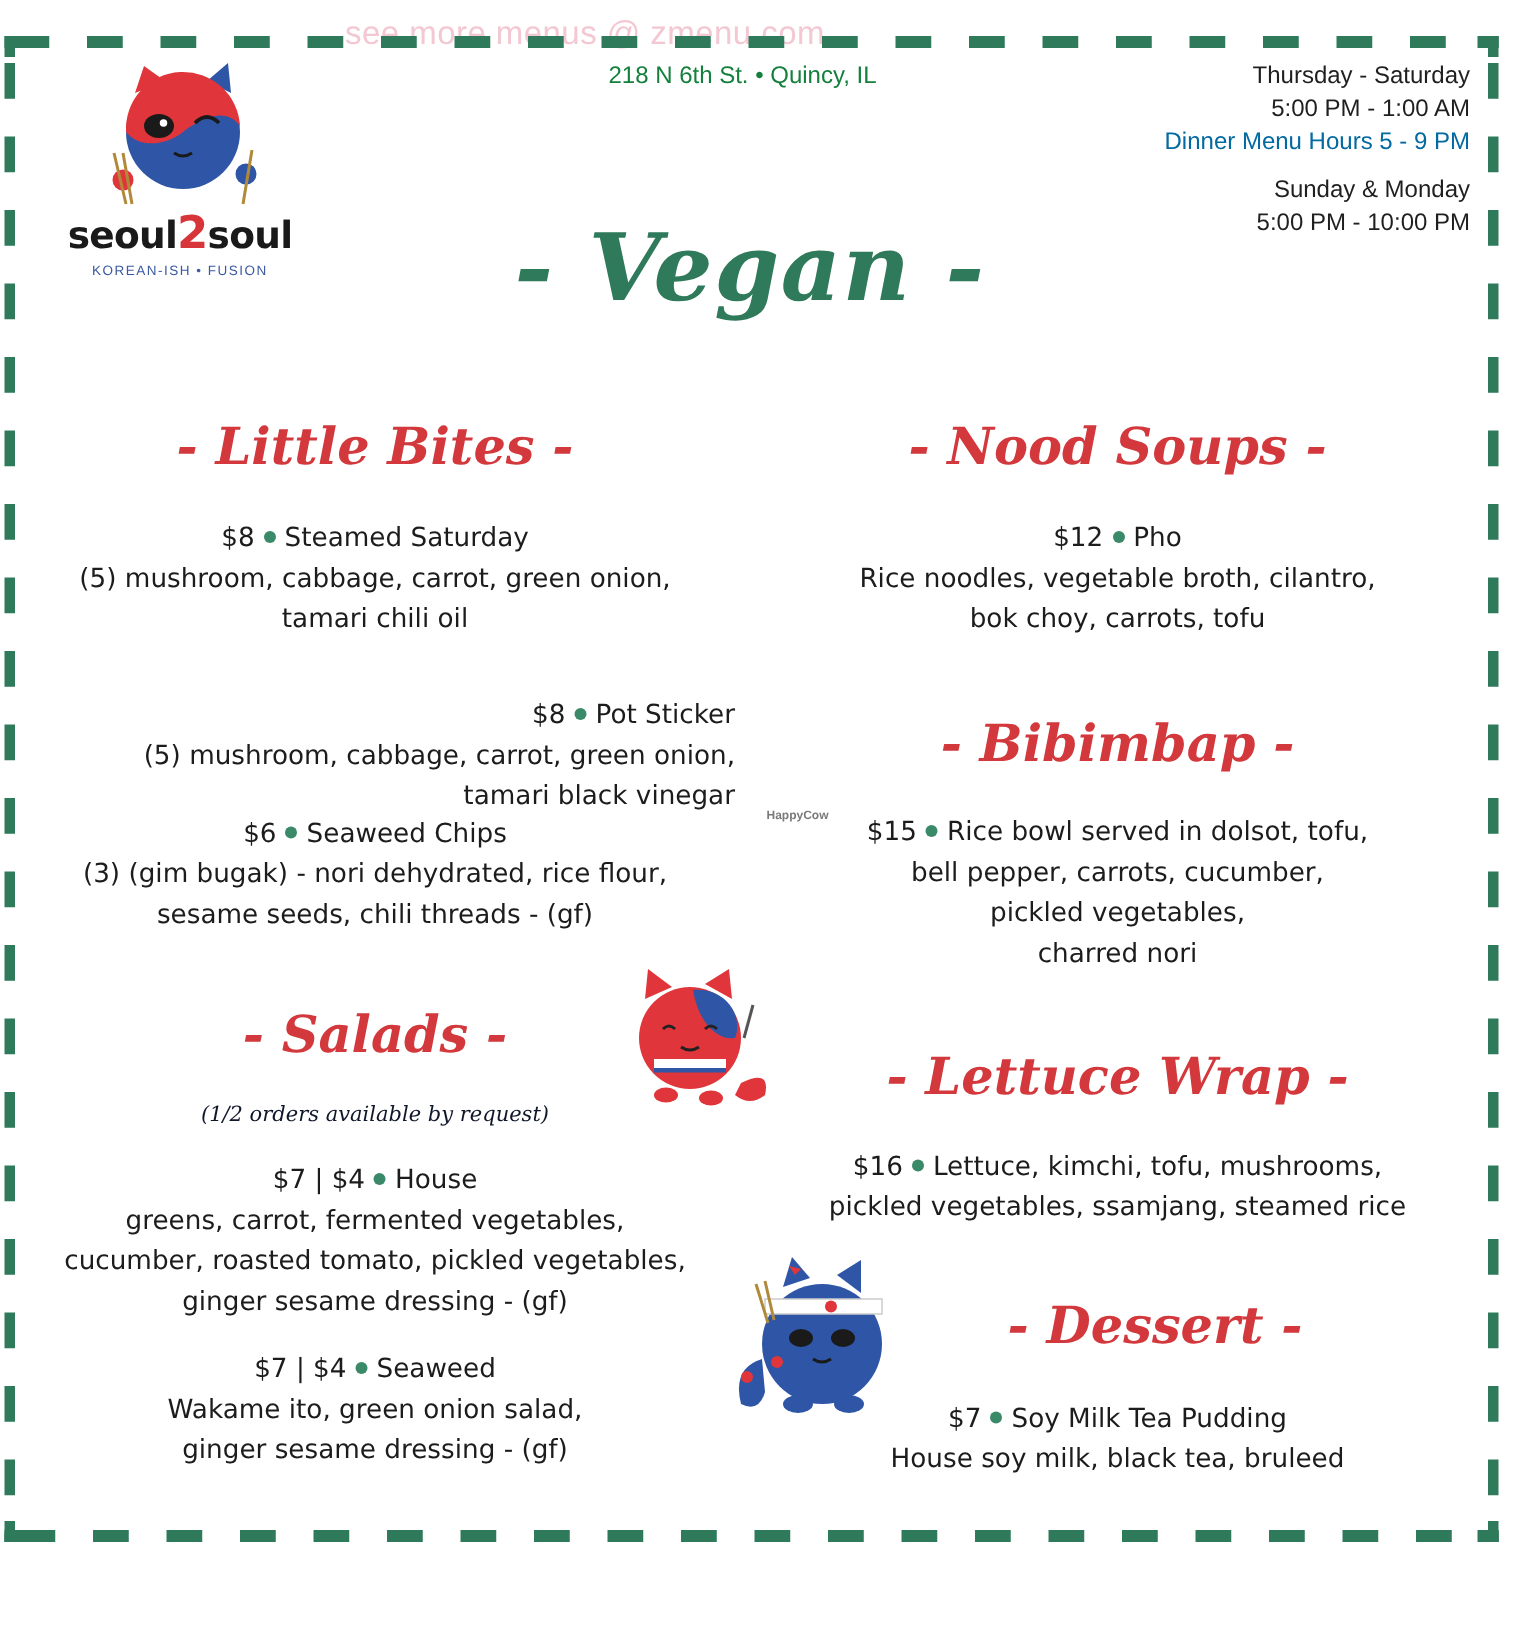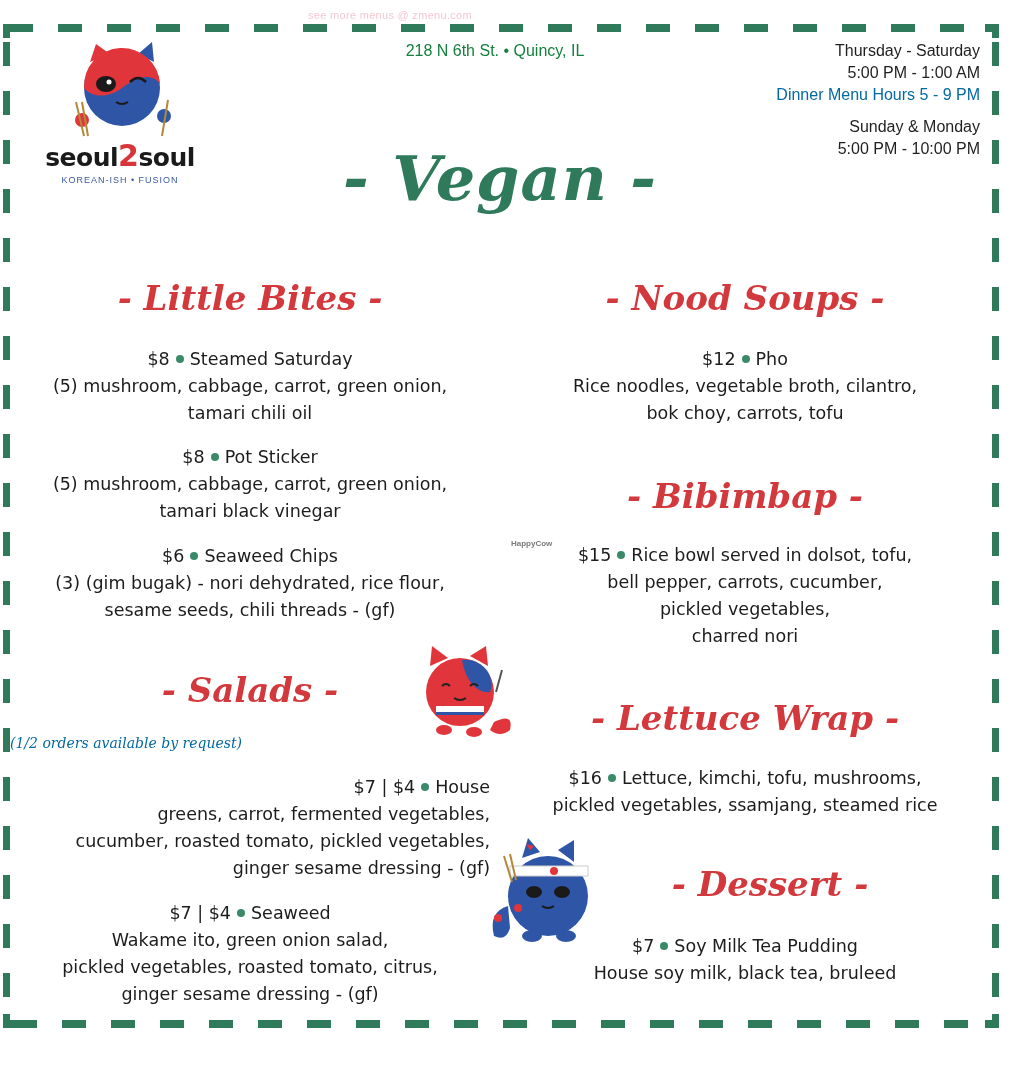--- a/index.html
+++ b/index.html
@@ -1,21 +1,21 @@
 <!DOCTYPE html>
 <html><head>
 <meta charset="utf-8">
 <style>
   * { box-sizing: border-box; margin: 0; padding: 0; }
   html, body { width: 1024px; height: 1087px; background: #ffffff; overflow: hidden; }
   body { position: relative; font-family: "DejaVu Sans", sans-serif; color: #1c1c1c; }
 
   .watermark {
     position: absolute; left: 0; width: 780px; top: 9px; text-align: center;
-    font-family: "Liberation Sans", sans-serif; font-size: 11px; color: #f3c8d2; letter-spacing: 0.3px;
+    font-family: "Liberation Sans", sans-serif; font-size: 22px; color: #f3c8d2; letter-spacing: 0.3px;
   }
 
   
   .frame {
     position: absolute; left: 3px; top: 24px; width: 996px; height: 1004px;
   }
   .frame .edge-top, .frame .edge-bottom {
     position: absolute; left: 0; right: 0; height: 8px;
     background-image: linear-gradient(to right, #2e7a5b 0 24px, transparent 24px 49px);
     background-size: 49px 8px; background-repeat: repeat-x;
@@ -63,21 +63,21 @@
   }
 
   .section-head {
     position: absolute; text-align: center;
     font-family: "DejaVu Serif", serif; font-style: italic; font-weight: bold;
     color: #d2383c; font-size: 34px; white-space: nowrap;
   }
 
   .item { position: absolute; text-align: center; font-size: 17.5px; line-height: 27px; color: #1c1c1c; white-space: nowrap; }
   .item .dot { display: inline-block; width: 8px; height: 8px; border-radius: 50%; background: #3a8a6a; vertical-align: middle; margin: 0 6px 3px 6px; }
-  .note { position: absolute; text-align: left; font-family: "DejaVu Serif", serif; font-style: italic; font-size: 14px; color: #0369a1; white-space: nowrap; }
+  .note { position: absolute; text-align: center; font-family: "DejaVu Serif", serif; font-style: italic; font-size: 14px; color: #0f172a; white-space: nowrap; }
 
   .col-left { left: 10px; width: 480px; }
   .col-right { left: 510px; width: 470px; }
 
   .happycow { position: absolute; left: 511px; top: 539px; font-family: "Liberation Sans", sans-serif; font-size: 8px; color: #7a7a7a; font-weight: bold; }
 
   .cat { position: absolute; }
 </style>
 </head>
 <body>
@@ -133,46 +133,45 @@
 <div class="title">- Vegan -</div>
 
 <div class="section-head col-left" style="top:278px;">- Little Bites -</div>
 
 <div class="item col-left" style="top:346px;">
   <div><span>$8</span><span class="dot"></span><span>Steamed Saturday</span></div>
   <div>(5) mushroom, cabbage, carrot, green onion,</div>
   <div>tamari chili oil</div>
 </div>
 
-<div class="item col-left" style="top:444px;">
+<div class="item col-left" style="top:464px;text-align:right;">
   <div><span>$8</span><span class="dot"></span><span>Pot Sticker</span></div>
   <div>(5) mushroom, cabbage, carrot, green onion,</div>
   <div>tamari black vinegar</div>
 </div>
 
 <div class="item col-left" style="top:543px;">
   <div><span>$6</span><span class="dot"></span><span>Seaweed Chips</span></div>
   <div>(3) (gim bugak) - nori dehydrated, rice flour,</div>
   <div>sesame seeds, chili threads - (gf)</div>
 </div>
 
 <div class="section-head col-left" style="top:670px; width:480px;">- Salads -</div>
 <div class="note col-left" style="top:735px;">(1/2 orders available by request)</div>
 
-<div class="item col-left" style="top:774px;text-align:right;">
+<div class="item col-left" style="top:774px;">
   <div><span>$7 | $4</span><span class="dot"></span><span>House</span></div>
   <div>greens, carrot, fermented vegetables,</div>
   <div>cucumber, roasted tomato, pickled vegetables,</div>
   <div>ginger sesame dressing - (gf)</div>
 </div>
 
 <div class="item col-left" style="top:900px;">
   <div><span>$7 | $4</span><span class="dot"></span><span>Seaweed</span></div>
   <div>Wakame ito, green onion salad,</div>
-  <div>pickled vegetables, roasted tomato, citrus,</div>
   <div>ginger sesame dressing - (gf)</div>
 </div>
 
 <div class="section-head col-right" style="top:278px;">- Nood Soups -</div>
 
 <div class="item col-right" style="top:346px;">
   <div><span>$12</span><span class="dot"></span><span>Pho</span></div>
   <div>Rice noodles, vegetable broth, cilantro,</div>
   <div>bok choy, carrots, tofu</div>
 </div>

